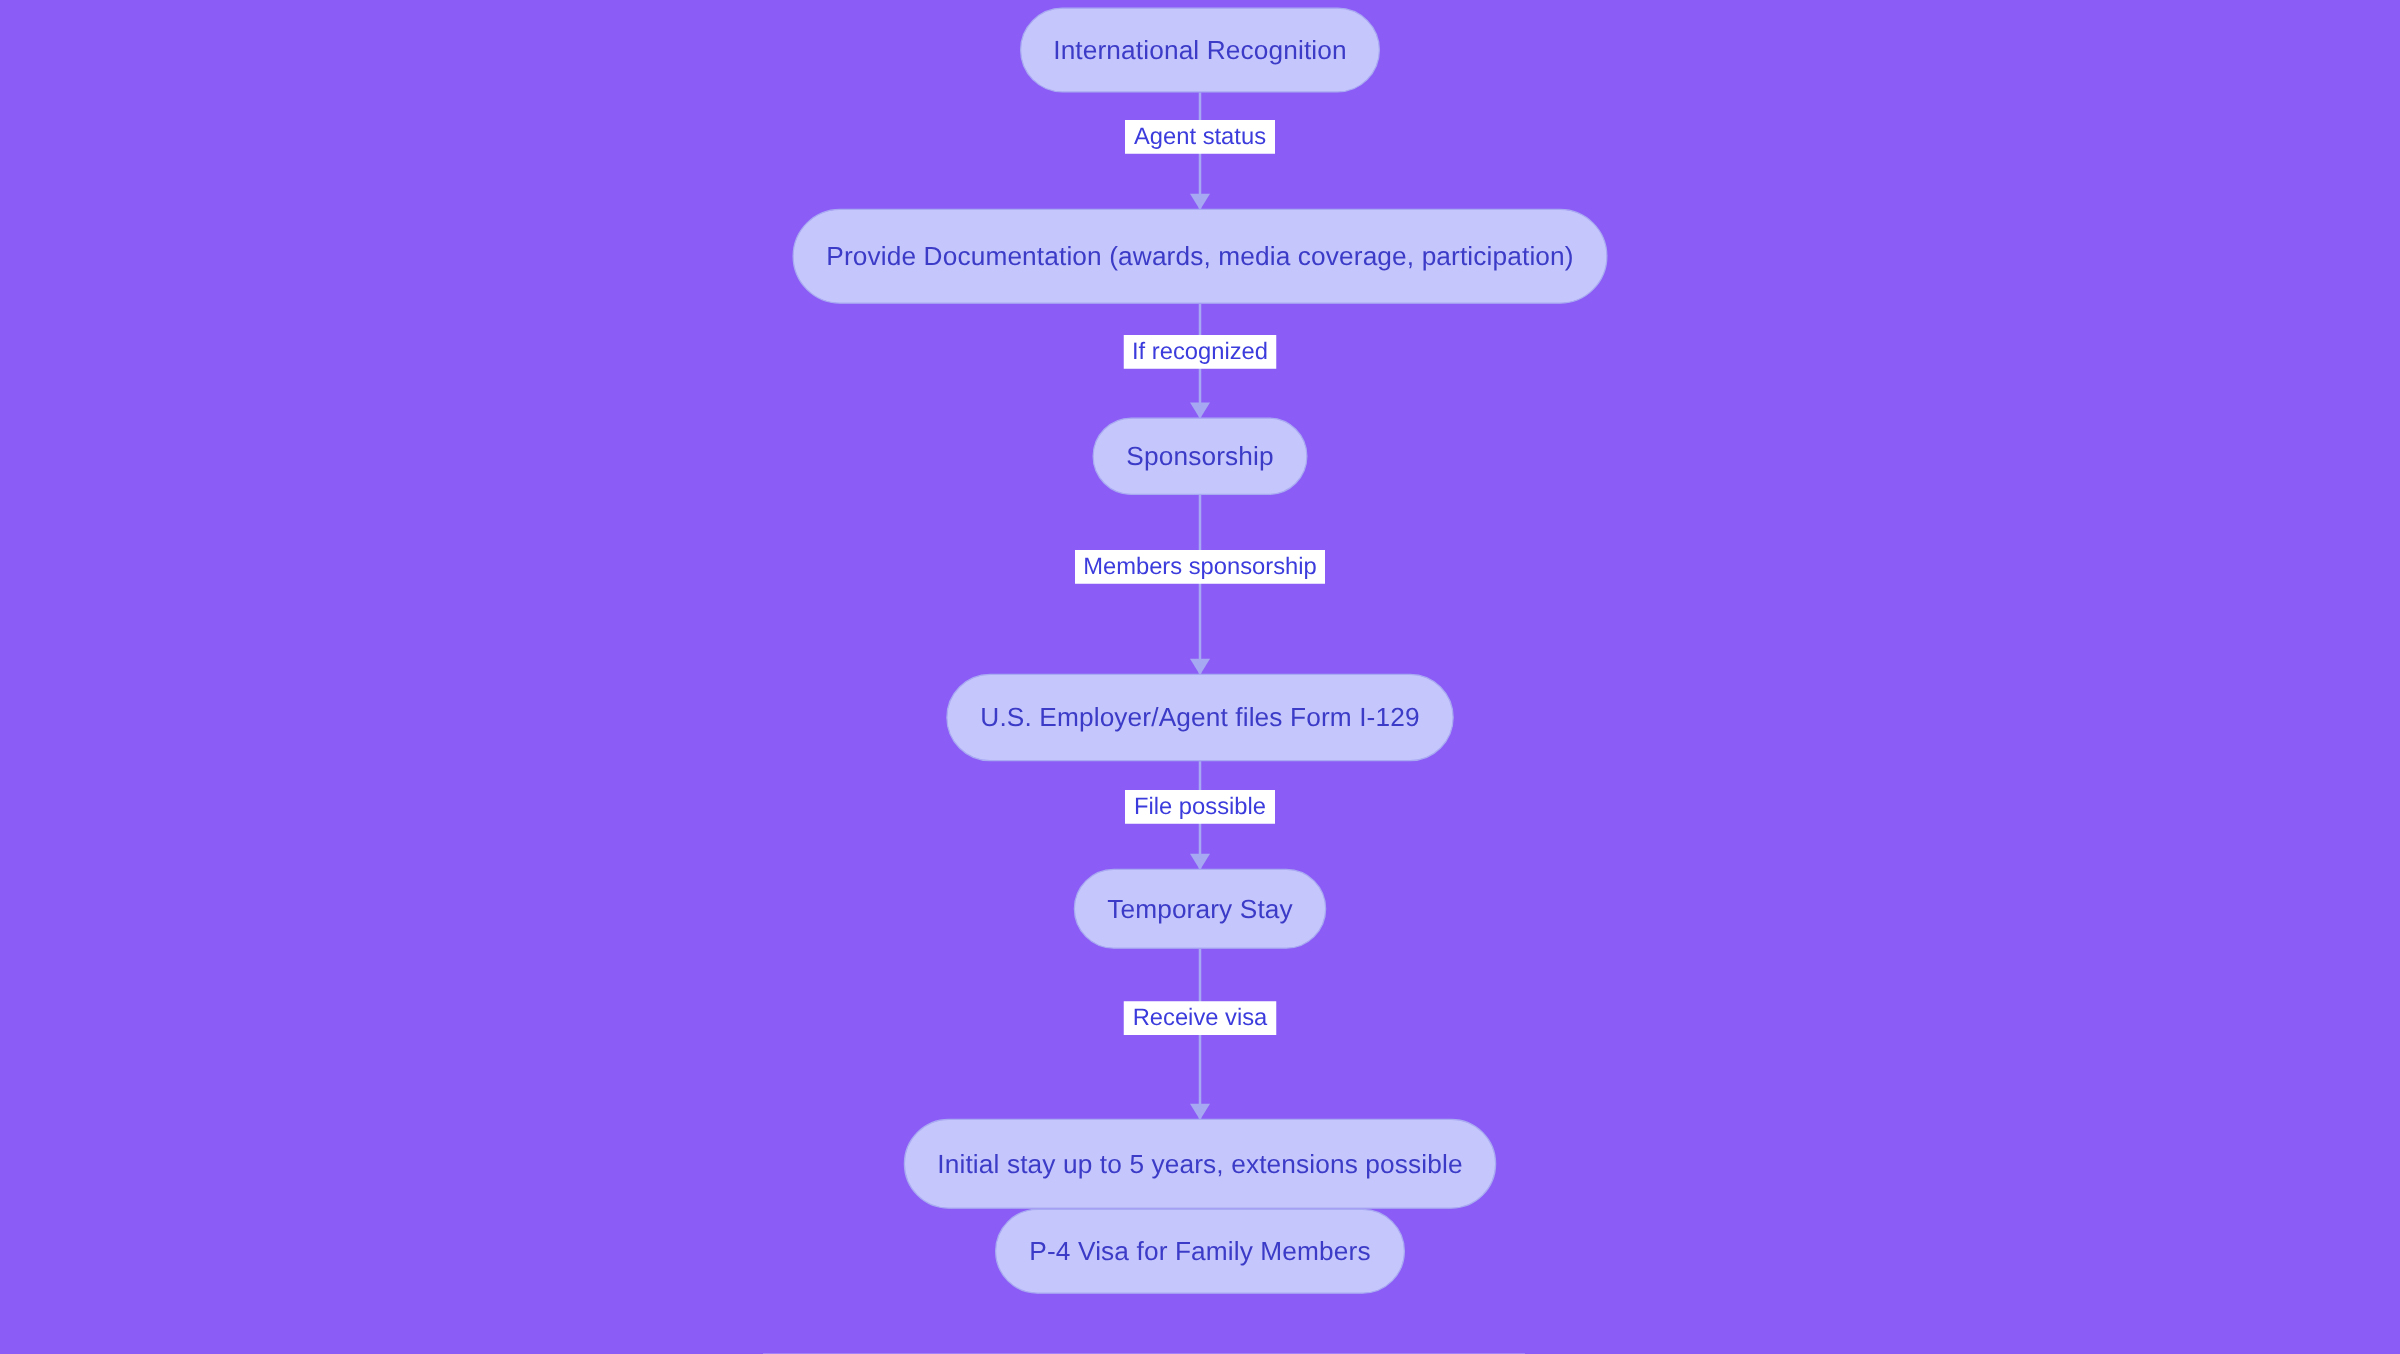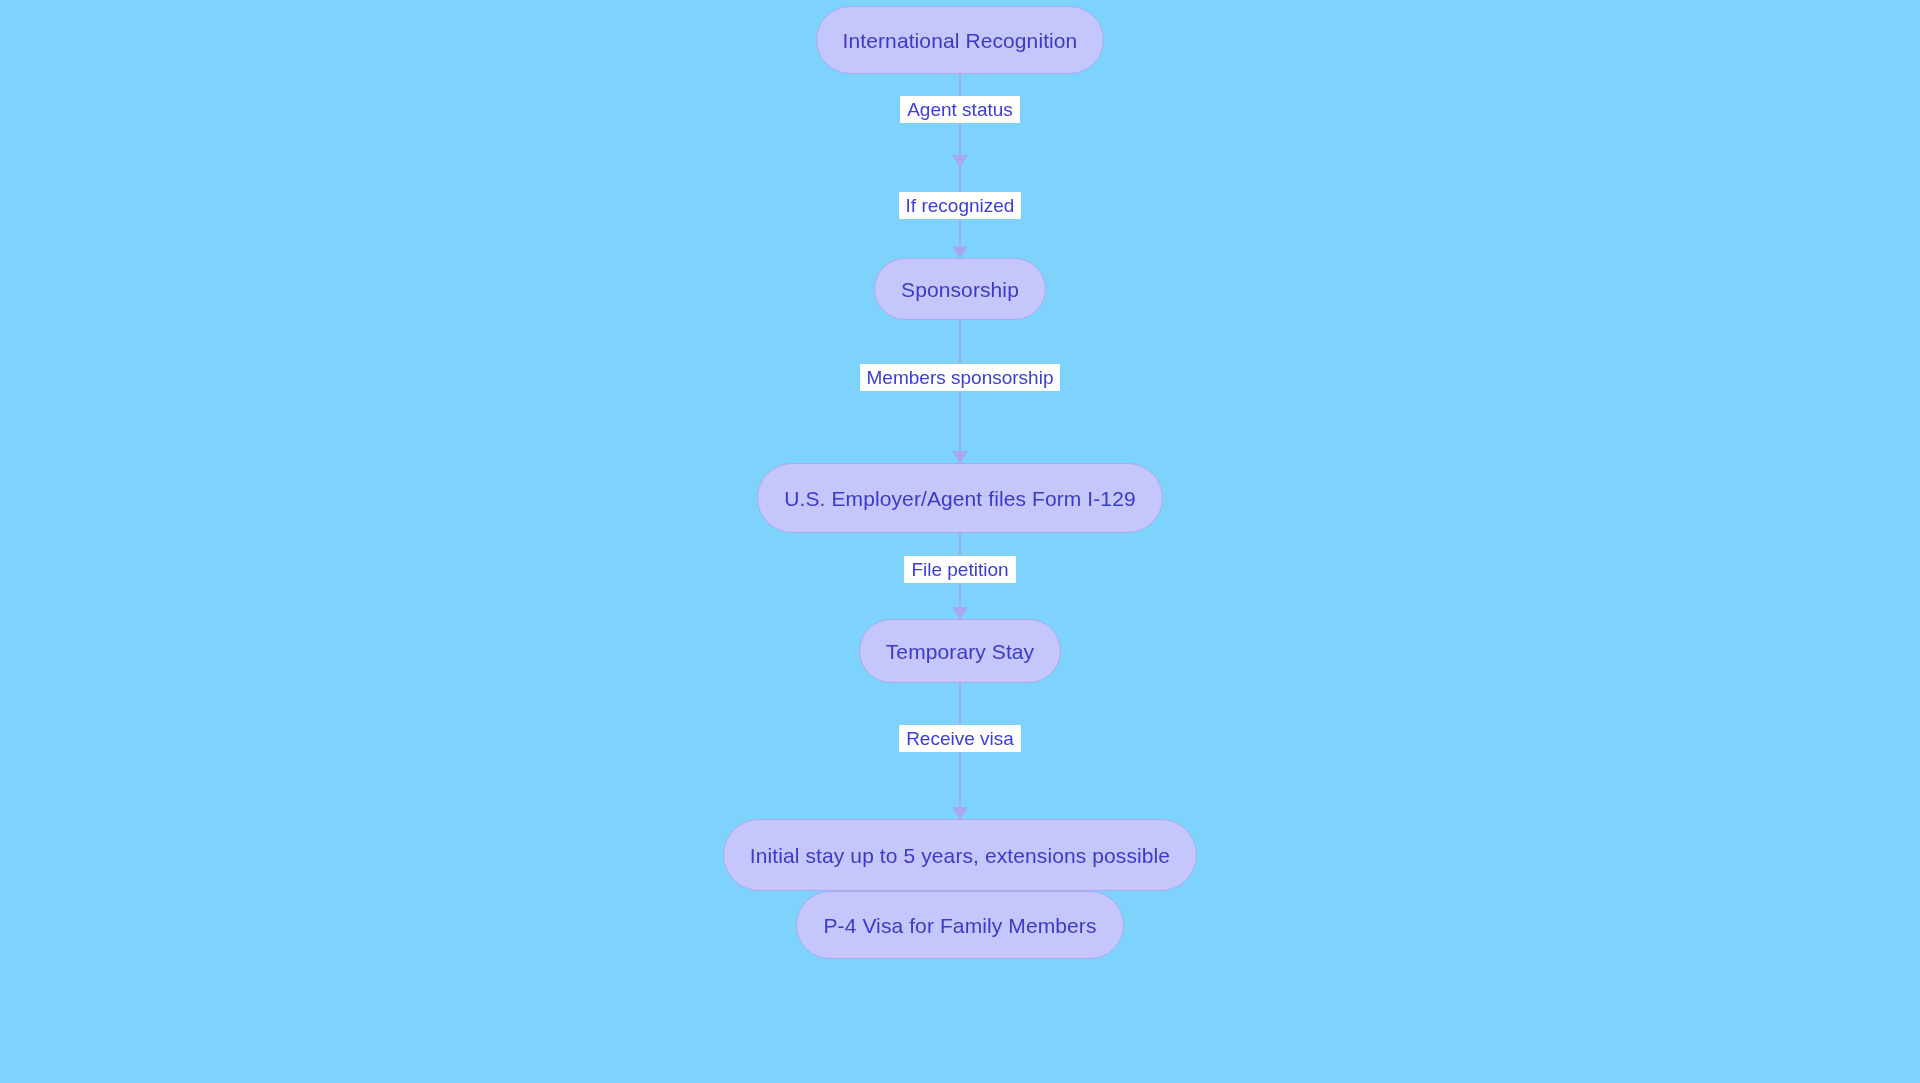--- a/index.html
+++ b/index.html
@@ -11,21 +11,21 @@
     width: 1920px;
     height: 1083px;
     font-family: "Liberation Sans", sans-serif;
     overflow: hidden;
   }
 
   #flowchart {
     position: relative;
     width: 1920px;
     height: 1083px;
-    background: #7dd3fc;
+    background: #8b5cf6;
   }
 
   .flow-column {
     position: absolute;
     left: 0;
     top: 0;
     width: 1920px;
     height: 1083px;
     display: flex;
     flex-direction: column;
@@ -122,20 +122,23 @@
     <div class="node n-international">
       <span class="node-label">International Recognition</span>
     </div>
 
     <div class="edge e1">
       <div class="edge-line"></div>
       <span class="edge-label">Agent status</span>
       <div class="edge-arrow"></div>
     </div>
 
+    <div class="node n-documentation">
+      <span class="node-label">Provide Documentation (awards, media coverage, participation)</span>
+    </div>
 
     <div class="edge e2">
       <div class="edge-line"></div>
       <span class="edge-label">If recognized</span>
       <div class="edge-arrow"></div>
     </div>
 
     <div class="node n-sponsorship">
       <span class="node-label">Sponsorship</span>
     </div>
@@ -145,21 +148,21 @@
       <span class="edge-label">Members sponsorship</span>
       <div class="edge-arrow"></div>
     </div>
 
     <div class="node n-form-i129">
       <span class="node-label">U.S. Employer/Agent files Form I-129</span>
     </div>
 
     <div class="edge e4">
       <div class="edge-line"></div>
-      <span class="edge-label">File petition</span>
+      <span class="edge-label">File possible</span>
       <div class="edge-arrow"></div>
     </div>
 
     <div class="node n-temporary-stay">
       <span class="node-label">Temporary Stay</span>
     </div>
 
     <div class="edge e5">
       <div class="edge-line"></div>
       <span class="edge-label">Receive visa</span>

